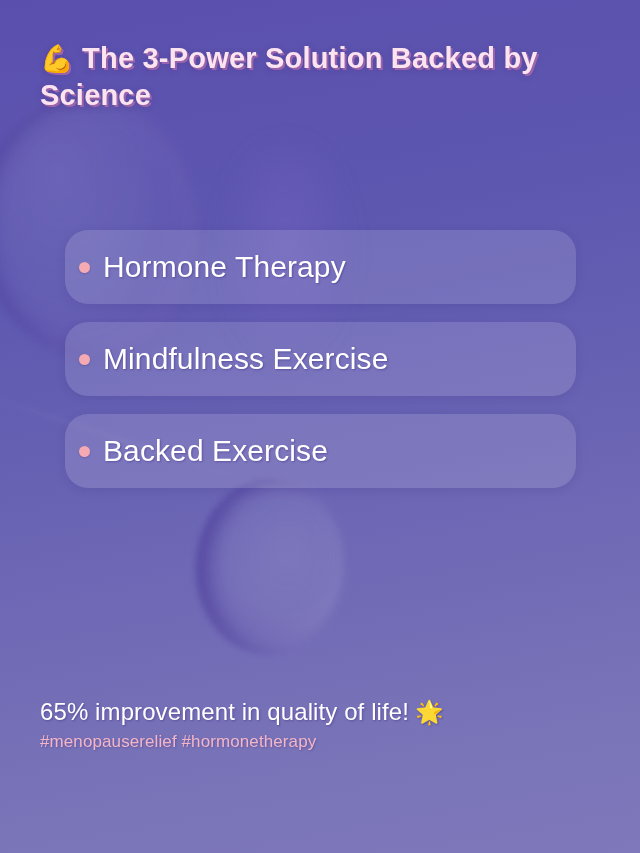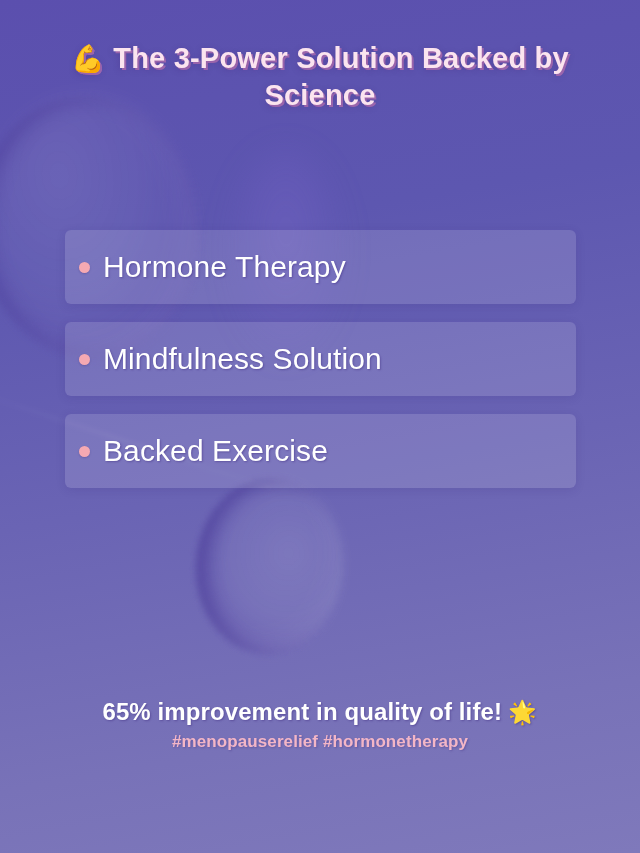--- a/index.html
+++ b/index.html
@@ -95,21 +95,21 @@
     filter: blur(2px);
     pointer-events: none;
   }
 
   
   .headline {
     position: absolute;
     left: 40px;
     top: 40px;
     width: 560px;
-    text-align: center;
+    text-align: left;
     font-size: 29px;
     line-height: 1.28;
     font-weight: bold;
     color: #fbe4ef;
     text-shadow: 2px 2px 0 rgba(210,120,175,0.55),
                  0 2px 6px rgba(70,40,120,0.35);
     letter-spacing: 0.2px;
   }
   .headline .emoji { font-size: 27px; }
 
@@ -119,21 +119,21 @@
     left: 65px;
     top: 230px;
     width: 511px;
     display: flex;
     flex-direction: column;
     gap: 18px;
   }
   .card {
     position: relative;
     height: 74px;
-    border-radius: 6px;
+    border-radius: 23px;
     background: rgba(255,255,255,0.135);
     box-shadow: 0 2px 10px rgba(52,34,120,0.14);
     display: flex;
     align-items: center;
     padding-left: 14px;
     box-sizing: border-box;
   }
   .dot {
     width: 11px;
     height: 11px;
@@ -151,22 +151,20 @@
     text-shadow: 1px 1px 2px rgba(62,42,126,0.45);
     white-space: nowrap;
   }
 
   
   .footer {
     position: absolute;
     left: 40px;
     top: 698px;
     width: 560px;
-    text-align: center;
-    font-weight: bold;
   }
   .stat {
     font-size: 24px;
     color: #ffffff;
     letter-spacing: 0.1px;
     text-shadow: 1px 1px 2px rgba(62,42,126,0.45);
   }
   .stat .emoji { font-size: 23px; }
   .hashtags {
     margin-top: 6px;
@@ -195,21 +193,21 @@
 
   <div class="cards">
 
     <div class="card">
       <span class="dot" style="background: rgb(245, 169, 178);"></span>
       <span class="card-label">Hormone Therapy</span>
     </div>
 
     <div class="card">
       <span class="dot" style="background: rgb(245, 169, 178);"></span>
-      <span class="card-label">Mindfulness Solution</span>
+      <span class="card-label">Mindfulness Exercise</span>
     </div>
 
     <div class="card">
       <span class="dot" style="background: rgb(245, 169, 178);"></span>
       <span class="card-label">Backed Exercise</span>
     </div>
 
   </div>
 
   <div class="footer">

